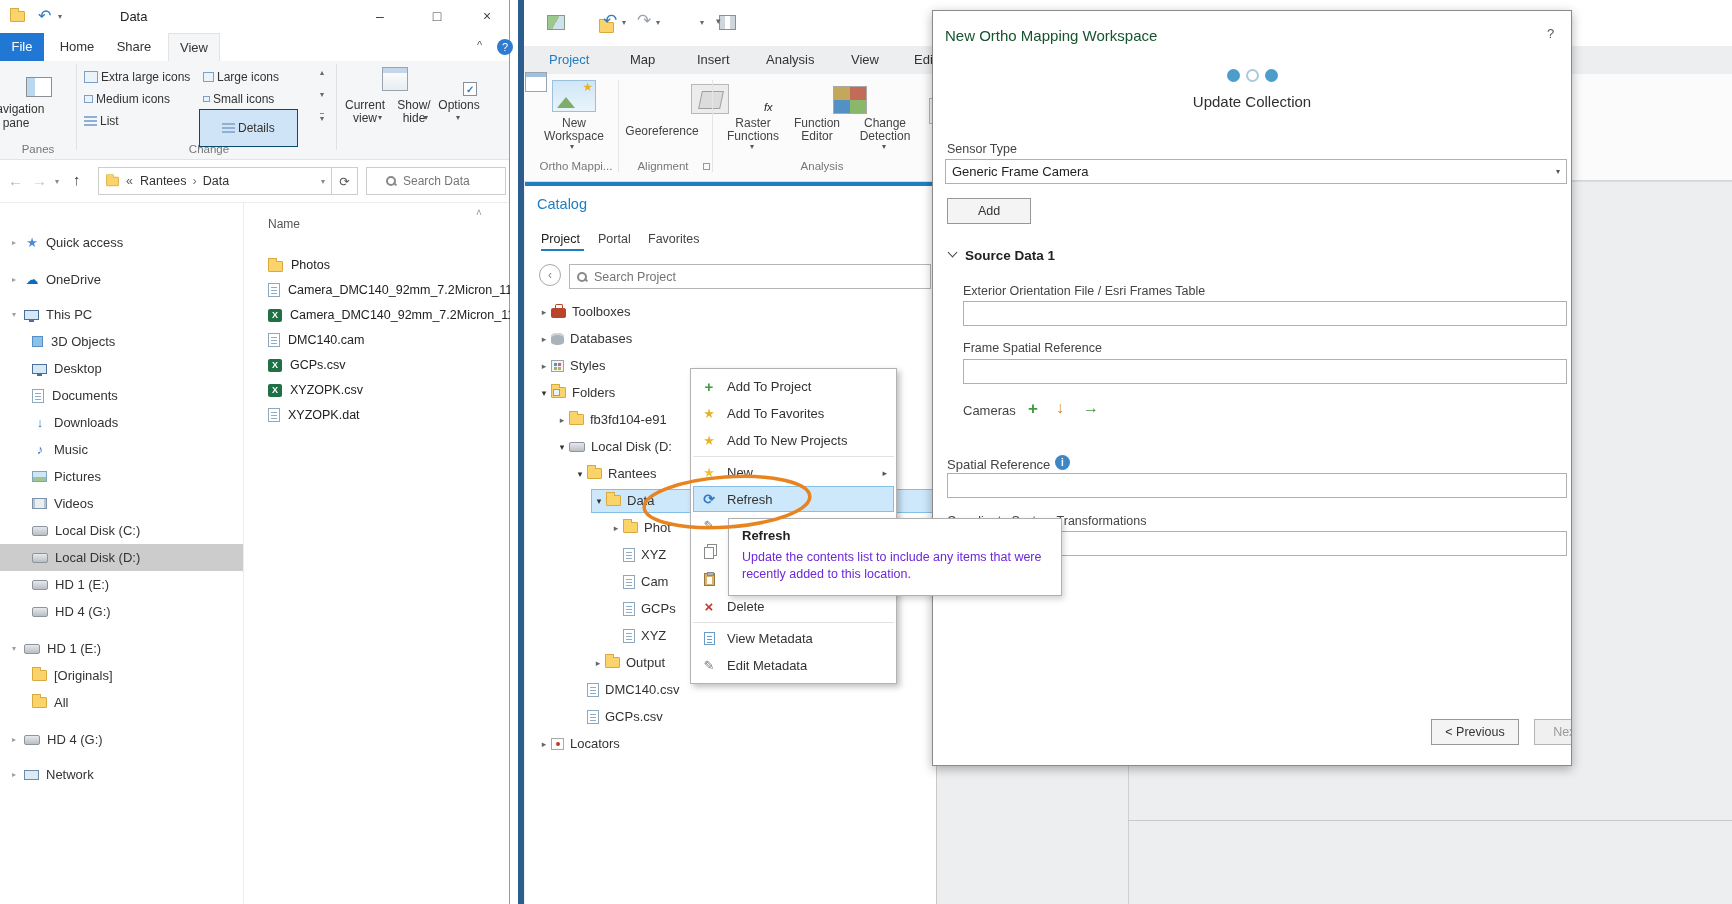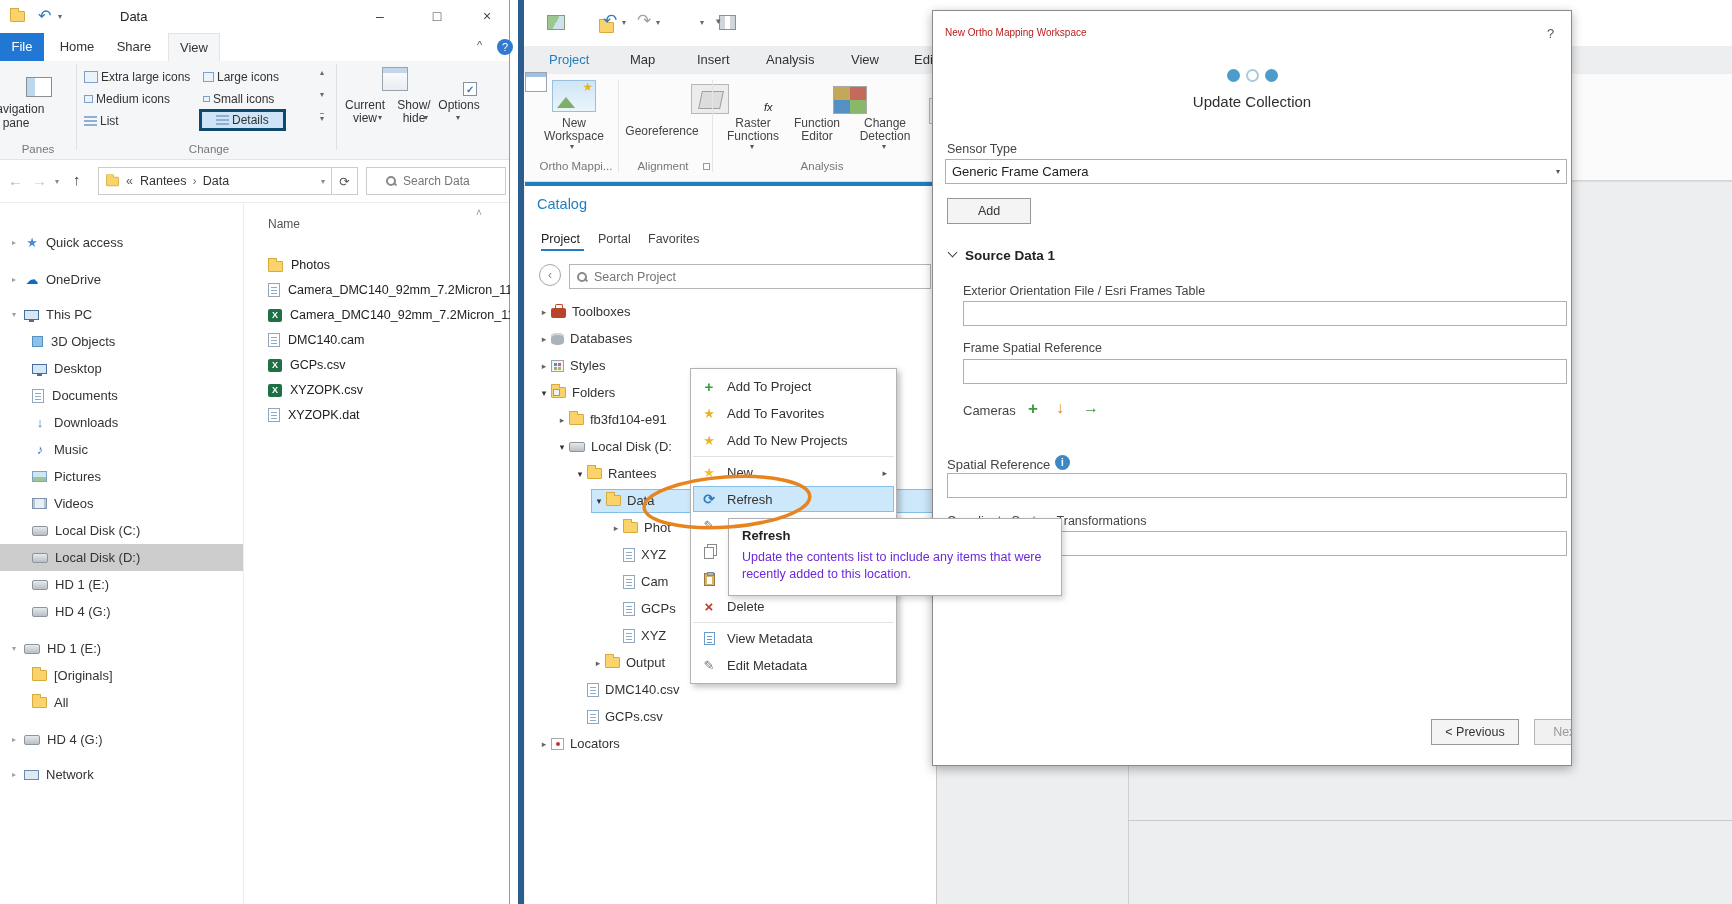--- a/index.html
+++ b/index.html
@@ -68,21 +68,21 @@
 .xp{position:absolute;left:0;top:0;width:510px;height:904px;background:#fff;border-right:1px solid #9b9b9b}
 .xp-title{position:absolute;left:0;top:0;width:100%;height:33px;background:#fff}
 .xp-title .ttl{position:absolute;left:120px;top:9px;font-size:13px;color:#222}
 .winbtn{position:absolute;top:0;height:33px;text-align:center;line-height:33px;font-size:14px;color:#444;cursor:default}
 .xp-tabs{position:absolute;left:0;top:33px;width:100%;height:28px;background:#fff}
 .xtab{position:absolute;top:33px;height:32px;line-height:28px;text-align:center;font-size:13px;color:#333}
 .xtab.file{background:var(--file-tab-blue,#2178d4);color:#fff}
 .xtab.active{background:#f5f6f7;border:1px solid #e3e3e3;border-bottom:none}
 .xp-ribbon{position:absolute;left:0;top:61px;width:100%;height:99px;background:#f5f6f7;border-bottom:1px solid #e3e3e3}
 .xlo{position:absolute;display:flex;align-items:center;gap:3px;height:20px;font-size:12px;color:#333;white-space:nowrap}
-.xlo.selbox{background:#cfe4f7;border:3px solid #0c4a6e;padding:0 14px;height:22px}
+.xlo.selbox{background:#cfe4f7;border:1px solid #0c4a6e;padding:0 22px;height:38px}
 .grp{position:absolute;font-size:11.5px;color:#777;text-align:center}
 .vdiv{position:absolute;width:1px;background:#e1e1e1}
 .xp-addr{position:absolute;left:0;top:160px;width:100%;height:43px;background:#fff;border-bottom:1px solid #ececec}
 .abox{position:absolute;display:flex;align-items:center;background:#fff;border:1px solid #cdcdcd;font-size:12.5px;color:#333}
 .xp-nav{position:absolute;left:0;top:203px;width:243px;height:701px;padding-top:26px;overflow:hidden}
 .nrow{height:27px;display:flex;align-items:center;padding-left:12px;font-size:13px;color:#333;white-space:nowrap}
 .nrow.child{padding-left:32px}
 .nrow.sel{background:var(--nav-selected-gray,#ccc)}
 .nrow .ico{margin-right:7px}
 .nchev{width:12px;color:#a0a0a0;font-size:8px;flex:none}
@@ -525,21 +525,21 @@
           </div>
         <div class="frow">
             <span class="ico ic-doc"></span>
             <span>XYZOPK.dat</span>
           </div>
       </div>
     </div>
   </div>
 
   <div class="dlg">
-    <span class="lbl" style="left:12px;top:16px;font-size:10px;color:#b91c1c">New Ortho Mapping Workspace</span>
+    <span class="lbl" style="left:12px;top:16px;font-size:15px;color:#14532d">New Ortho Mapping Workspace</span>
     <span class="lbl" style="left:614px;top:16px;font-size:13px;color:#555">?</span>
 
     <div class="r" style="left:0;top:58px;width:100%;display:flex;justify-content:center;gap:6px">
       <span class="dot"></span>
       <span class="dot hollow"></span>
       <span class="dot"></span>
     </div>
     <span class="lbl c" style="left:0;top:82px;width:100%;font-size:15px;color:#2f2f2f">Update Collection</span>
 
     <span class="flbl" style="left:14px;top:131px">Sensor Type</span>

